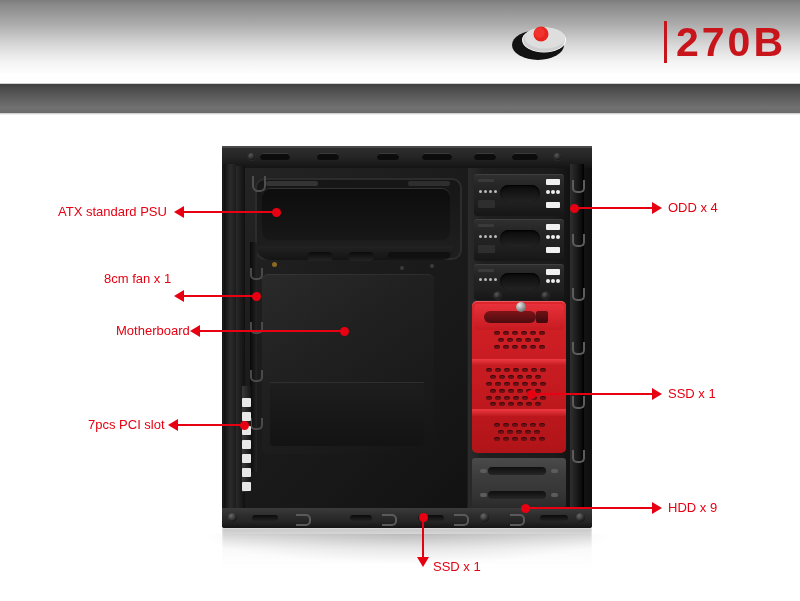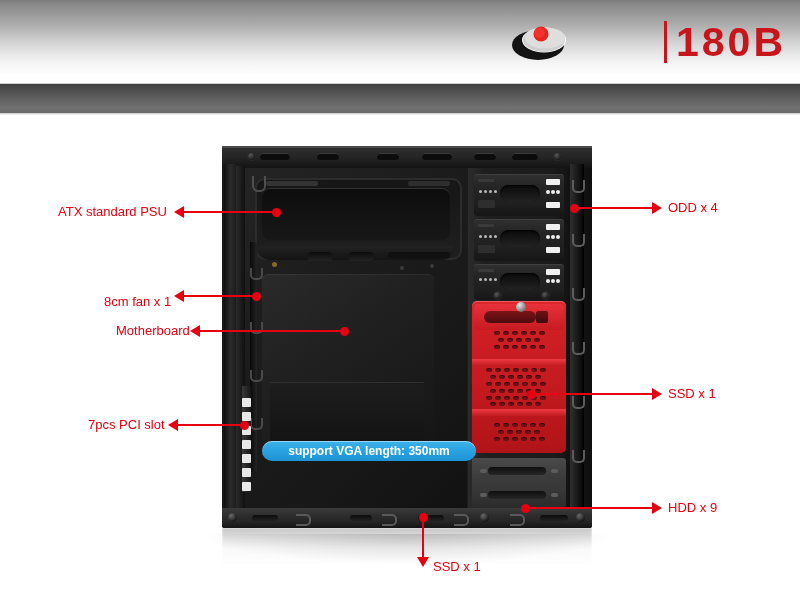--- a/index.html
+++ b/index.html
@@ -195,21 +195,21 @@
     <svg width="64" height="40" viewBox="0 0 64 40">
       <ellipse cx="30" cy="22" rx="26" ry="15" fill="#131313"></ellipse>
       <ellipse cx="36" cy="17" rx="22" ry="12.5" fill="#ffffff"></ellipse>
       <ellipse cx="36" cy="17" rx="21" ry="11.8" fill="#cfcfcf"></ellipse>
       <ellipse cx="37" cy="15" rx="20" ry="10.5" fill="#dedede"></ellipse>
       <circle cx="33" cy="11" r="7.5" fill="#e8241f"></circle>
       <circle cx="31.5" cy="9.5" r="5.2" fill="#f0332c"></circle>
     </svg>
   </div>
   <div class="logo-sep"></div>
-  <div class="logo-model">180B</div>
+  <div class="logo-model">270B</div>
 
   <div id="case">
 
     <div class="cs shell"></div>
     <div class="cs shell-top"></div>
     <div class="cs shell-top-edge"></div>
 
     <div class="cs leftrail"></div>
     <div class="cs leftrail2"></div>
 
@@ -432,30 +432,27 @@
       <div class="plinth-scr" style="left:258px;"></div>
       <div class="plinth-hook" style="left:288px;"></div>
       <div class="plinth-slot" style="left:318px;width:28px;"></div>
       <div class="plinth-scr" style="left:354px;"></div>
     </div>
   </div>
 
   <div class="refl-soft"></div>
   <div class="reflect"></div>
 
-  <div class="vga">
-    <span>support VGA length: 350mm</span>
-  </div>
 
   <div class="callout-label" style="left:58px;top:204px;">ATX standard PSU</div>
   <div class="arw-l" style="left:174px;top:206px;"></div>
   <div class="clline" style="left:184px;top:211px;width:92px;"></div>
   <div class="cldot" style="left:272px;top:208px;"></div>
 
-  <div class="callout-label" style="left:104px;top:294px;">8cm fan x 1</div>
+  <div class="callout-label" style="left:104px;top:271px;">8cm fan x 1</div>
   <div class="arw-l" style="left:174px;top:290px;"></div>
   <div class="clline" style="left:184px;top:295px;width:72px;"></div>
   <div class="cldot" style="left:252px;top:292px;"></div>
 
   <div class="callout-label" style="left:116px;top:323px;">Motherboard</div>
   <div class="arw-l" style="left:190px;top:325px;"></div>
   <div class="clline" style="left:200px;top:330px;width:144px;"></div>
   <div class="cldot" style="left:340px;top:327px;"></div>
 
   <div class="callout-label" style="left:88px;top:417px;">7pcs PCI slot</div>

